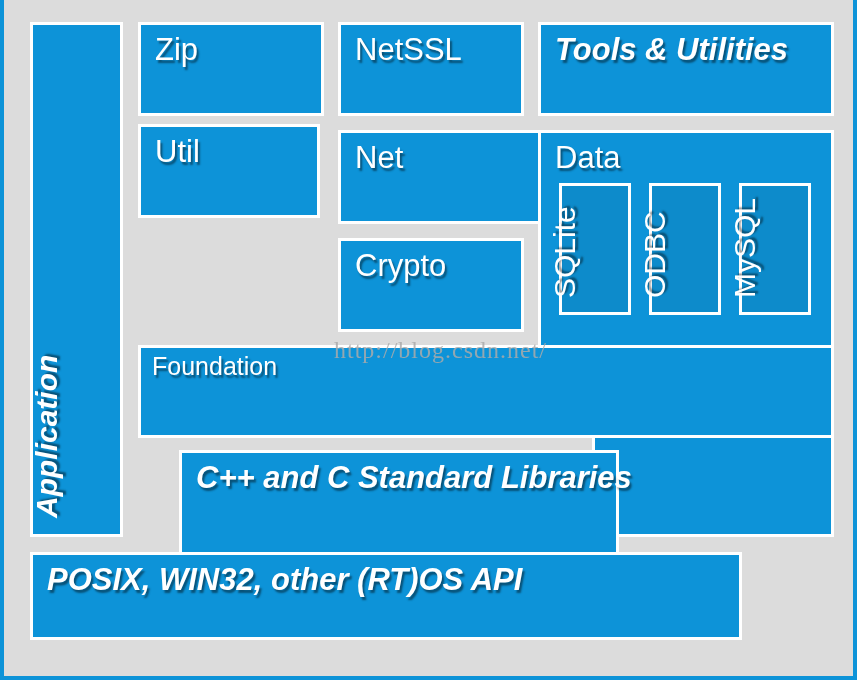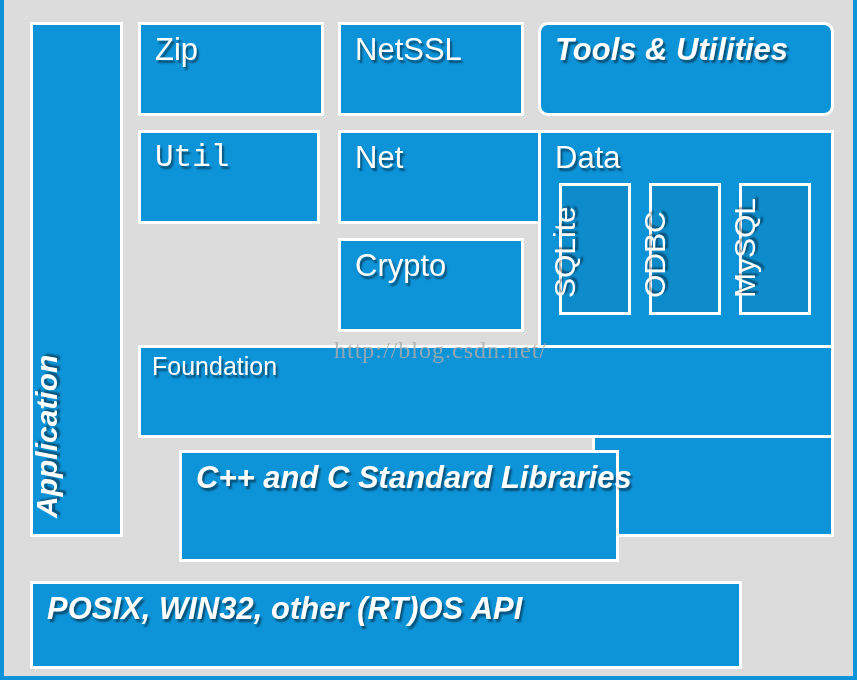--- a/index.html
+++ b/index.html
@@ -107,25 +107,25 @@
   </div>
 
   <div class="blk" style="left:134px; top:22px; width:186px; height:94px;">
     <div class="lbl tl">Zip</div>
   </div>
 
   <div class="blk" style="left:334px; top:22px; width:186px; height:94px;">
     <div class="lbl tl">NetSSL</div>
   </div>
 
-  <div class="blk" style="left:534px; top:22px; width:296px; height:94px;border-radius:10px;">
+  <div class="blk" style="left:534px; top:22px; width:296px; height:94px;">
     <div class="lbl tl it">Tools &amp; Utilities</div>
   </div>
 
-  <div class="blk" style="left:134px; top:130px; width:182px; height:94px;font-family:Liberation Mono, monospace;">
+  <div class="blk" style="left:134px; top:124px; width:182px; height:94px;">
     <div class="lbl tl">Util</div>
   </div>
 
   <div class="blk" style="left:334px; top:130px; width:212px; height:94px;">
     <div class="lbl tl">Net</div>
   </div>
 
   <div class="blk" style="left:534px; top:130px; width:296px; height:234px;">
     <div class="lbl tl">Data</div>
 
@@ -148,19 +148,19 @@
   </div>
 
   <div class="blk" style="left:134px; top:345px; width:696px; height:93px;"></div>
   <div class="blk" style="left:588px; top:435px; width:242px; height:102px;"></div>
   <div class="lbl" style="left:148px; top:354px; font-size:25px;">Foundation</div>
 
   <div class="blk" style="left:134px; top:450px; width:440px; height:112px;margin-left:41px;">
     <div class="lbl tl it">C++ and C Standard Libraries</div>
   </div>
 
-  <div class="blk" style="left:26px; top:552px; width:712px; height:88px;margin-top:29px;">
+  <div class="blk" style="left:26px; top:552px; width:712px; height:88px;">
     <div class="lbl tl it">POSIX, WIN32, other (RT)OS API</div>
   </div>
 
   <div id="watermark">http://blog.csdn.net/</div>
 
 </div>
 
 </body></html>

